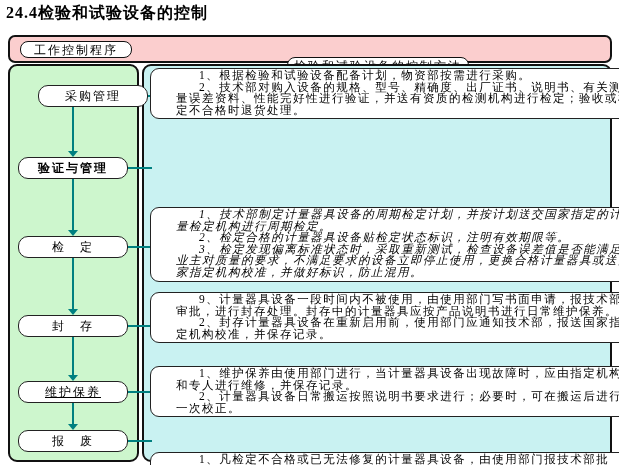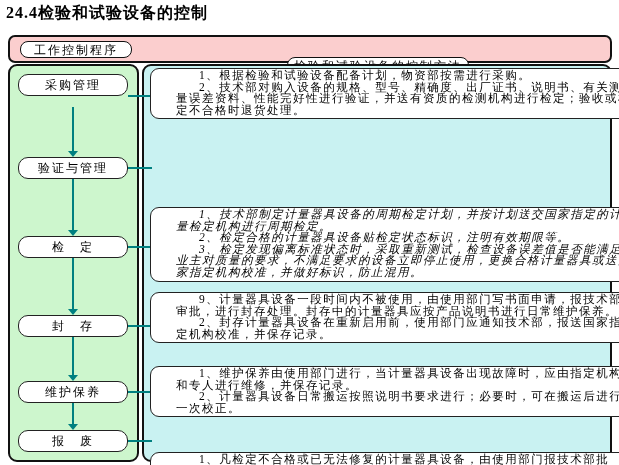--- a/index.html
+++ b/index.html
@@ -49,22 +49,22 @@
   }
   .hline{position:absolute;left:128px;width:24px;height:2px;background:var(--teal);z-index:2;}
   .detail{
     position:absolute;left:150px;width:493px;background:#fff;
     border:1.5px solid #222;border-radius:9px;box-sizing:border-box;
     padding:1px 8px 2px 25px;font-size:11.5px;line-height:11.6px;
     letter-spacing:1.5px;z-index:3;
   }
   .detail p{margin:0;text-indent:2em;}
   
-  .step.s0{top:74px;}  .step.s1{top:157px;} .step.s2{top:236px;}
-  .step.s3{top:315px;align-items:center;} .step.s4{top:381px;} .step.s5{top:430px;}
+  .step.s0{top:85px;margin-left:20px;}  .step.s1{top:157px;font-weight:bold;} .step.s2{top:236px;}
+  .step.s3{top:315px;align-items:center;} .step.s4{top:381px;text-decoration:underline;} .step.s5{top:430px;}
   .vline.v0{top:107px;height:44px;} .arrowhead.h0{top:151px;}
   .vline.v1{top:179px;height:51px;} .arrowhead.h1{top:230px;}
   .vline.v2{top:258px;height:51px;} .arrowhead.h2{top:309px;}
   .vline.v3{top:337px;height:38px;} .arrowhead.h3{top:375px;}
   .vline.v4{top:403px;height:21px;} .arrowhead.h4{top:424px;}
   .hline.r0{top:95px;} .hline.r1{top:167px;} .hline.r2{top:246px;}
   .hline.r3{top:325px;} .hline.r4{top:391px;} .hline.r5{top:440px;}
   .detail.d0{top:68px;}  .detail.d1{top:130px;} .detail.d2{top:207px;font-style:italic;}
   .detail.d3{top:292px;} .detail.d4{top:366px;} .detail.d5{top:452px;}
 </style>

